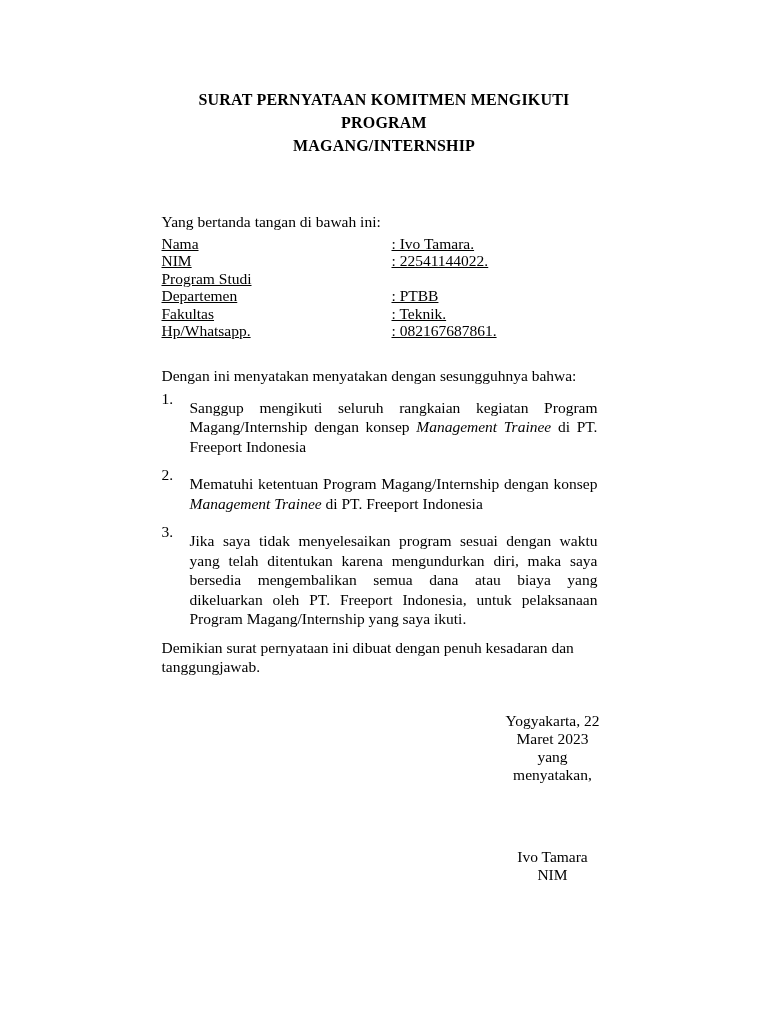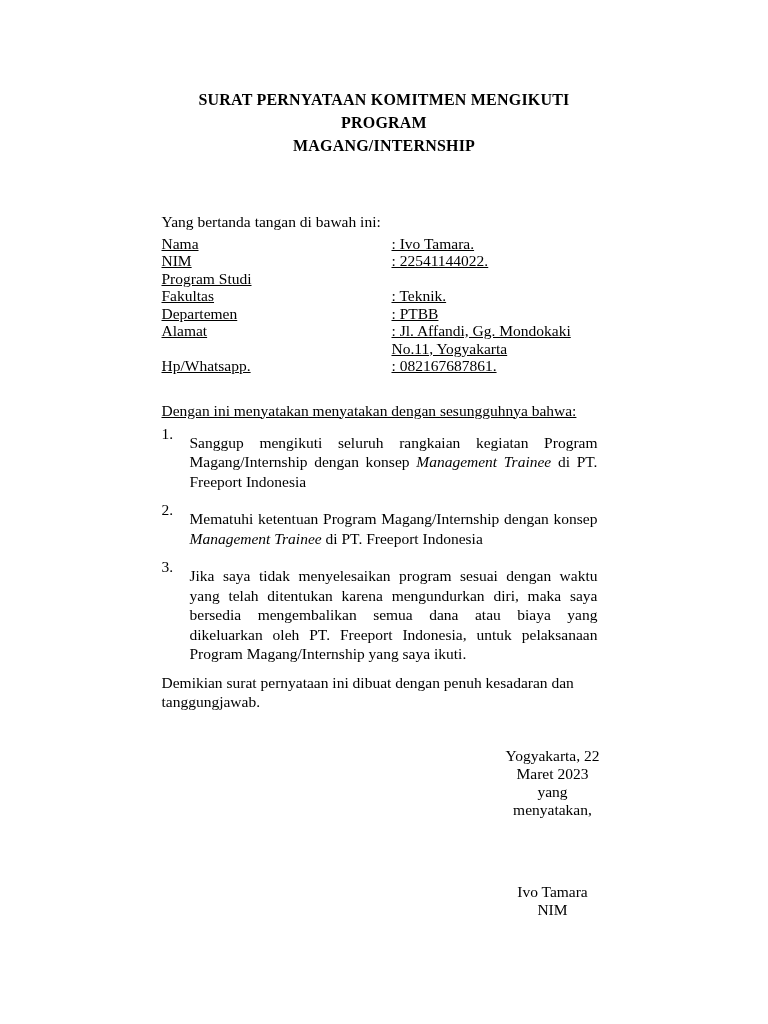--- a/index.html
+++ b/index.html
@@ -45,21 +45,20 @@
   }
   .field-value {
     flex: 1;
   }
   .statement {
     margin-top: 26px;
   }
   .statement-intro {
     line-height: 19px;
     margin: 8px 0 4px 0;
-    text-decoration: underline;
   }
   .list-item {
     display: flex;
     align-items: flex-start;
   }
   .item-number {
     flex: 0 0 19px;
     width: 19px;
     line-height: 19.5px;
   }
@@ -101,30 +100,26 @@
       <span class="field-value">: Ivo Tamara.</span>
     </div>
     <div class="field-row">
       <span class="field-label">NIM</span>
       <span class="field-value">: 22541144022.</span>
     </div>
     <div class="field-row">
       <span class="field-label">Program Studi</span>
     </div>
     <div class="field-row">
-      <span class="field-label">Fakultas</span>
-      <span class="field-value">: Teknik.</span>
-    </div>
-    <div class="field-row">
       <span class="field-label">Departemen</span>
       <span class="field-value">: PTBB</span>
     </div>
     <div class="field-row">
-      <span class="field-label">Alamat</span>
-      <span class="field-value">: Jl. Affandi, Gg. Mondokaki No.11, Yogyakarta</span>
+      <span class="field-label">Fakultas</span>
+      <span class="field-value">: Teknik.</span>
     </div>
     <div class="field-row">
       <span class="field-label">Hp/Whatsapp.</span>
       <span class="field-value">: 082167687861.</span>
     </div>
   </div>
 
   <div class="statement">
     <p class="statement-intro">Dengan ini menyatakan menyatakan dengan sesungguhnya bahwa:</p>
 

